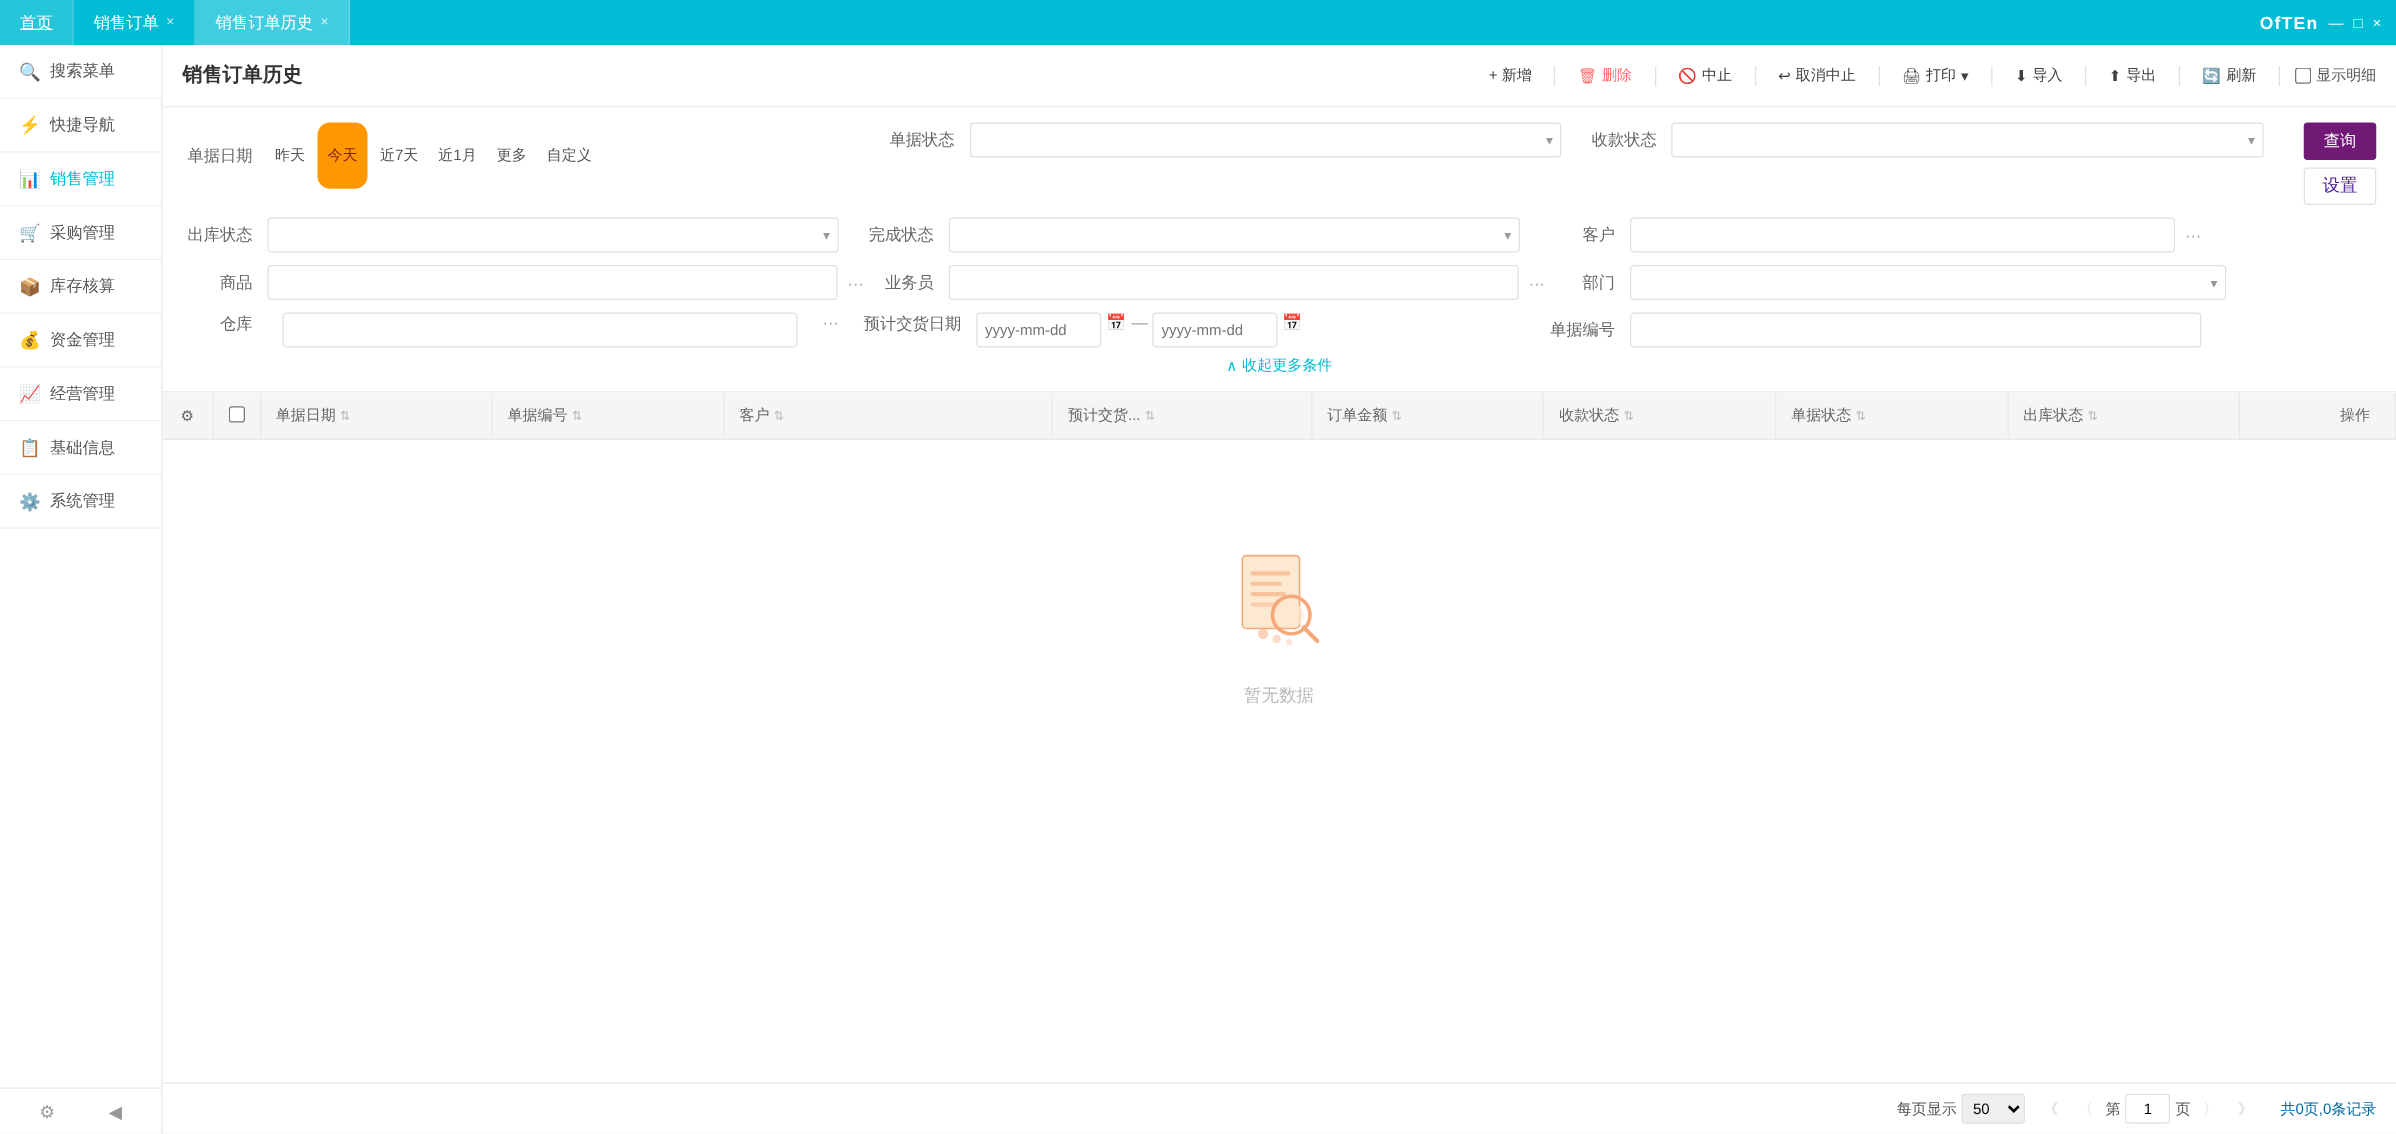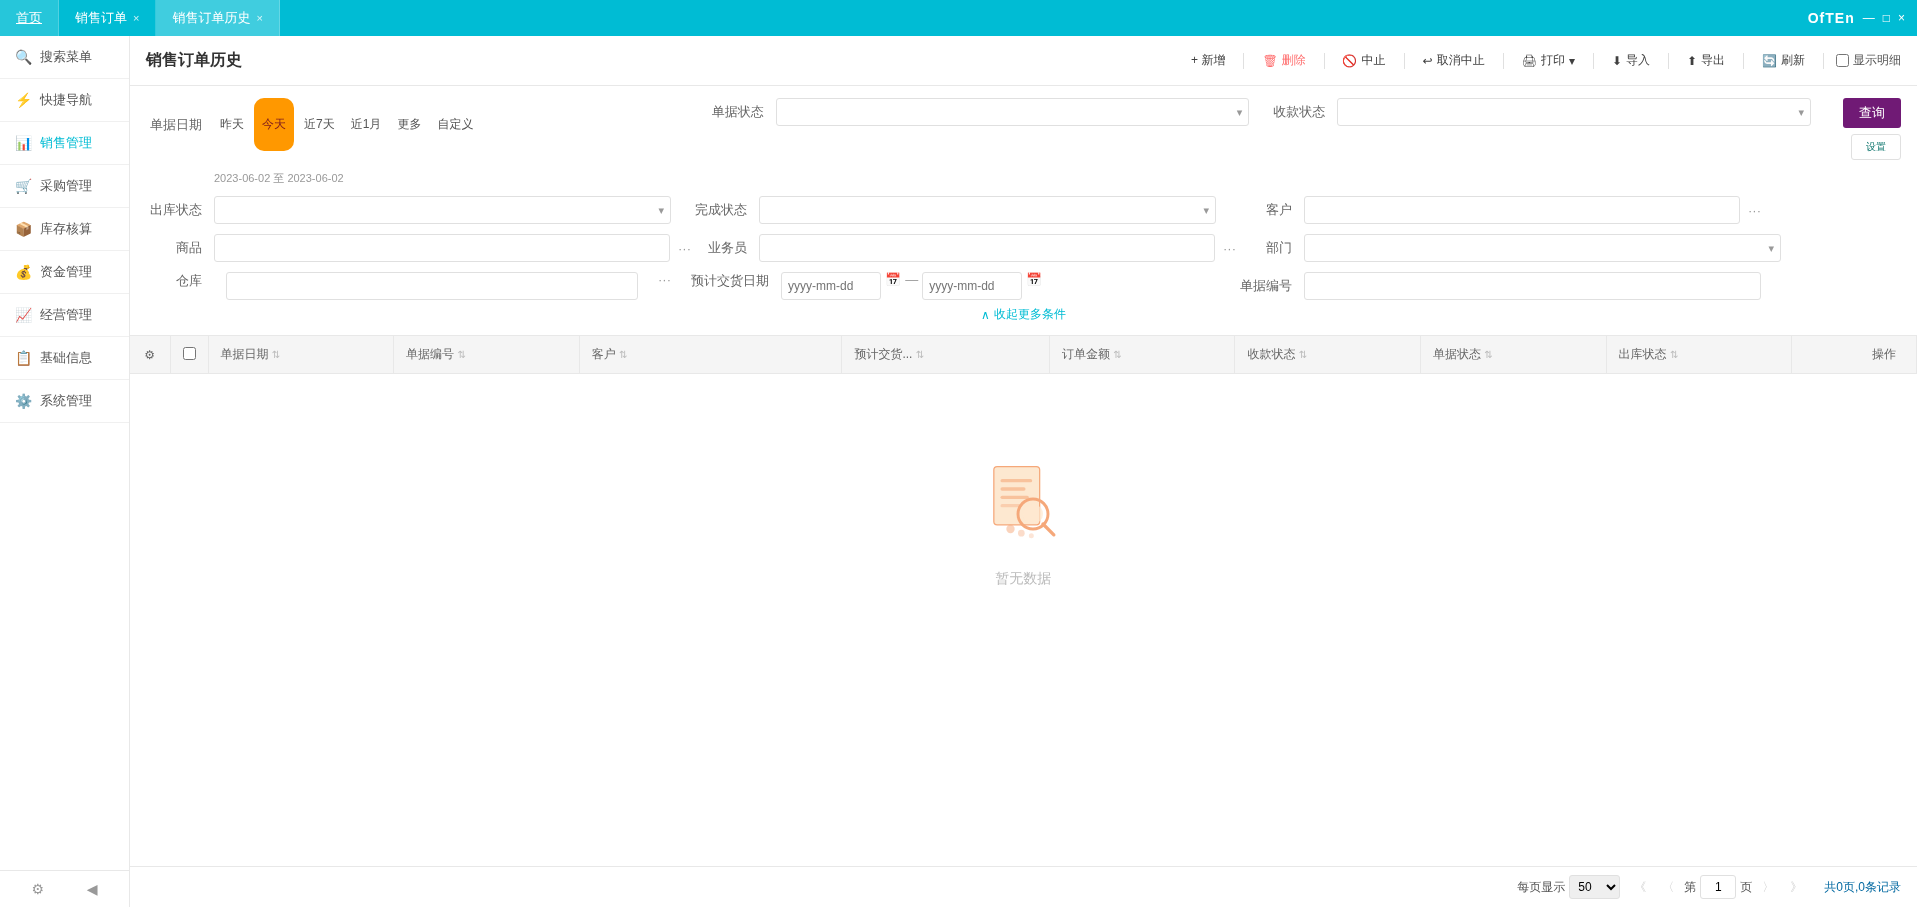--- a/index.html
+++ b/index.html
@@ -74,21 +74,21 @@
     .page-size-select { display: flex; align-items: center; gap: 4px; font-size: 12px; color: #555; }
     .page-size-select select { height: 24px; border: 1px solid #e0e0e0; border-radius: 3px; padding: 0 4px; font-size: 12px; }
     .pagination { display: flex; align-items: center; gap: 4px; font-size: 12px; color: #555; }
     .page-btn { width: 24px; height: 24px; display: flex; align-items: center; justify-content: center; cursor: pointer; color: #555; border-radius: 3px; }
     .page-btn.disabled { color: #ccc; cursor: default; }
     .page-num-input { width: 36px; height: 24px; border: 1px solid #e0e0e0; border-radius: 3px; text-align: center; font-size: 12px; }
     .total-info { font-size: 12px; color: #0369a1; margin-left: 8px; }
 
     
     .btn-query { background: #701a75; color: #fff; border: none; padding: 6px 16px; border-radius: 3px; cursor: pointer; font-size: 13px; }
-    .btn-settings { background: #fff; color: #0f766e; border: 1px solid #e0e0e0; padding: 5px 14px; border-radius: 3px; cursor: pointer; font-size: 10px; }
+    .btn-settings { background: #fff; color: #4c1d95; border: 1px solid #e0e0e0; padding: 5px 14px; border-radius: 3px; cursor: pointer; font-size: 14px; }
     .query-btns { display: flex; flex-direction: column; gap: 6px; align-items: flex-end; padding-left: 12px; }
 
     
     .date-sub { font-size: 11px; color: #999; margin-left: 4px; }
   </style>
 </head>
 <body>
 
 <div class="topbar">
   <div style="display:flex; align-items:stretch; height:100%;">
@@ -240,23 +240,20 @@
             <span class="filter-select-arrow">▾</span>
           </div>
         </div>
 
         <div class="query-btns">
           <button class="btn-query">查询</button>
           <button class="btn-settings">设置</button>
         </div>
       </div>
 
-      <div style="margin-bottom:10px; margin-left:64px;">
-        <span class="date-sub">2023-06-02 至 2023-06-02</span>
-      </div>
 
       <div style="display:flex; align-items:center; margin-bottom:10px; gap:20px;">
         <div style="display:flex; align-items:center; flex:1; gap:4px;">
           <span class="filter-label">出库状态</span>
           <div class="filter-select" style="flex:1;">
             <span></span>
             <span class="filter-select-arrow">▾</span>
           </div>
         </div>
         <div style="display:flex; align-items:center; flex:1; gap:4px;">

